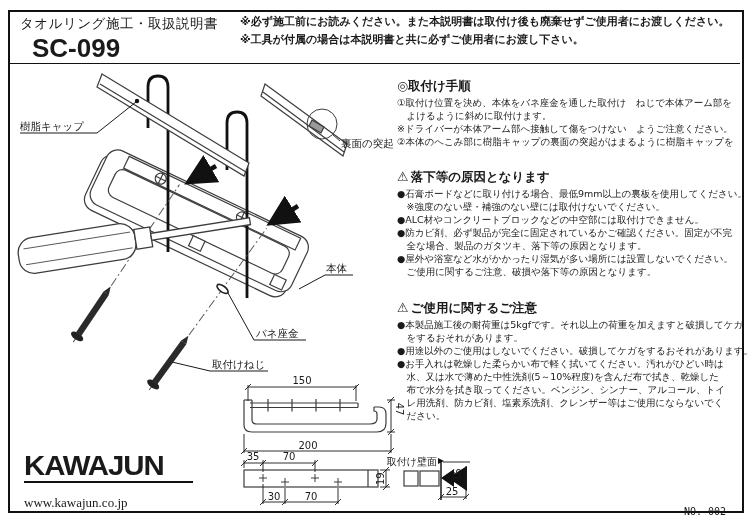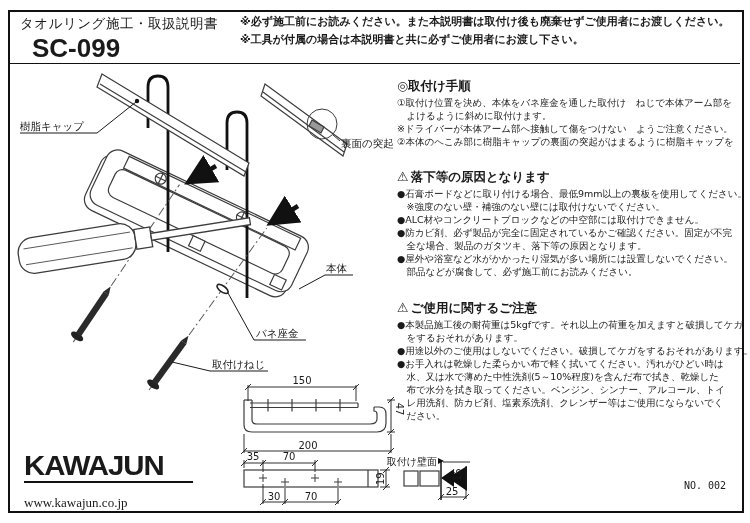--- a/index.html
+++ b/index.html
@@ -18,21 +18,21 @@
   .sec-head{font-size:12.5px;font-weight:bold;margin:12px 0 2px 0;line-height:16px;}
   .sec-head .warn{font-size:13px;font-weight:normal;margin-right:2px;}
   .tline{font-size:9.5px;line-height:13px;white-space:nowrap;letter-spacing:0;}
   .gap1{height:9px;} .gap2{height:10px;}
   .diagram-svg{position:absolute;left:0;top:0;}
   .brand{position:absolute;left:24px;top:452px;width:150px;}
   .brand-name{font-family:"Liberation Sans",sans-serif;font-weight:bold;font-size:28px;
        letter-spacing:-1px;transform:scaleX(1.05);transform-origin:left;
        border-bottom:2px solid #111;display:inline-block;padding:0 28px 1px 0;line-height:28px;}
   .brand-url{font-family:Liberation Serif, serif;font-size:13px;margin-top:12px;}
-  .doc-no{position:absolute;left:684px;top:480px;font-size:10px;
+  .doc-no{position:absolute;left:684px;top:506px;font-size:10px;
        font-family:"DejaVu Sans Mono",monospace;}
   svg text{font-family:"DejaVu Sans",sans-serif;fill:#1a1a1a;}
 </style>
 </head>
 <body>
 
 <div class="page-border"></div>
 <div class="header-rule"></div>
 
 <div class="doc-title">タオルリング施工・取扱説明書</div>
@@ -223,21 +223,21 @@
   <div class="gap1"></div>
   <div class="sec-head">
     <span class="warn">⚠</span><span>落下等の原因となります</span>
   </div>
   <div class="tline">●石膏ボードなどに取り付ける場合、最低9mm以上の裏板を使用してください。</div>
   <div class="tline">　※強度のない壁・補強のない壁には取付けないでください。</div>
   <div class="tline">●ALC材やコンクリートブロックなどの中空部には取付けできません。</div>
   <div class="tline">●防カビ剤、必ず製品が完全に固定されているかご確認ください。固定が不完</div>
   <div class="tline">　全な場合、製品のガタツキ、落下等の原因となります。</div>
   <div class="tline">●屋外や浴室など水がかかったり湿気が多い場所には設置しないでください。</div>
-  <div class="tline">　部品などが腐食して、必ず施工前にお読みください。</div>
+  <div class="tline">　ご使用に関するご注意、破損や落下等の原因となります。</div>
 
   <div class="gap2"></div>
   <div class="sec-head">
     <span class="warn">⚠</span><span>ご使用に関するご注意</span>
   </div>
   <div class="tline">●本製品施工後の耐荷重は5kgfです。それ以上の荷重を加えますと破損してケガ</div>
   <div class="tline">　をするおそれがあります。</div>
   <div class="tline">●用途以外のご使用はしないでください。破損してケガをするおそれがあります。</div>
   <div class="tline">●お手入れは乾燥した柔らかい布で軽く拭いてください。汚れがひどい時は</div>
   <div class="tline">　水、又は水で薄めた中性洗剤(5～10%程度)を含んだ布で拭き、乾燥した</div>

